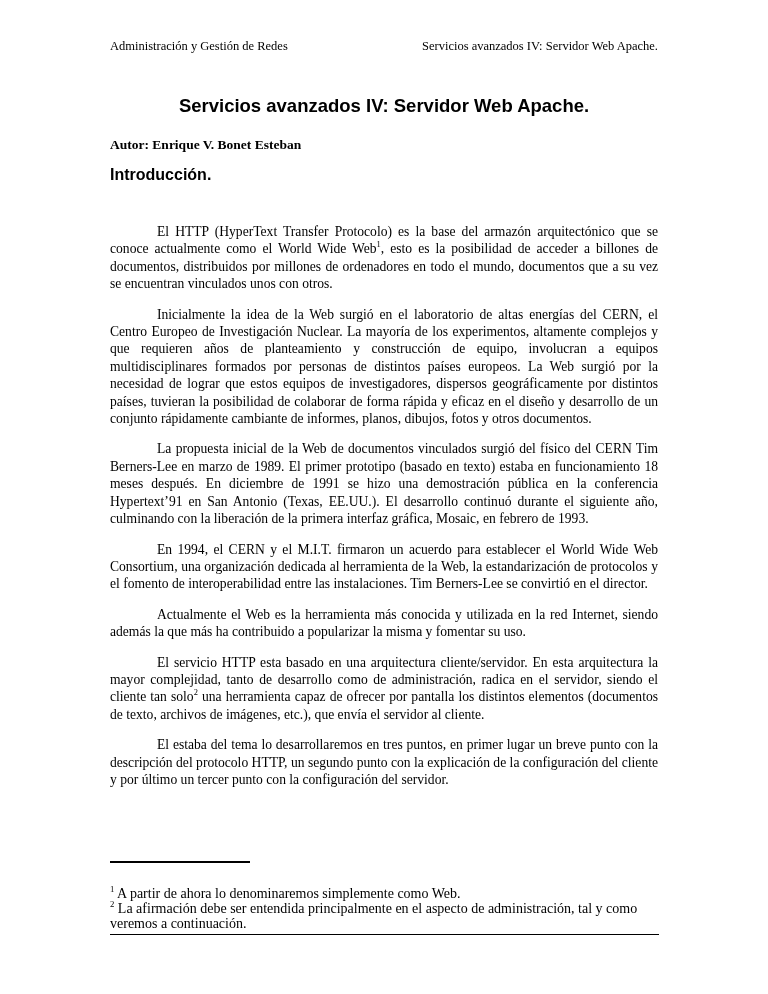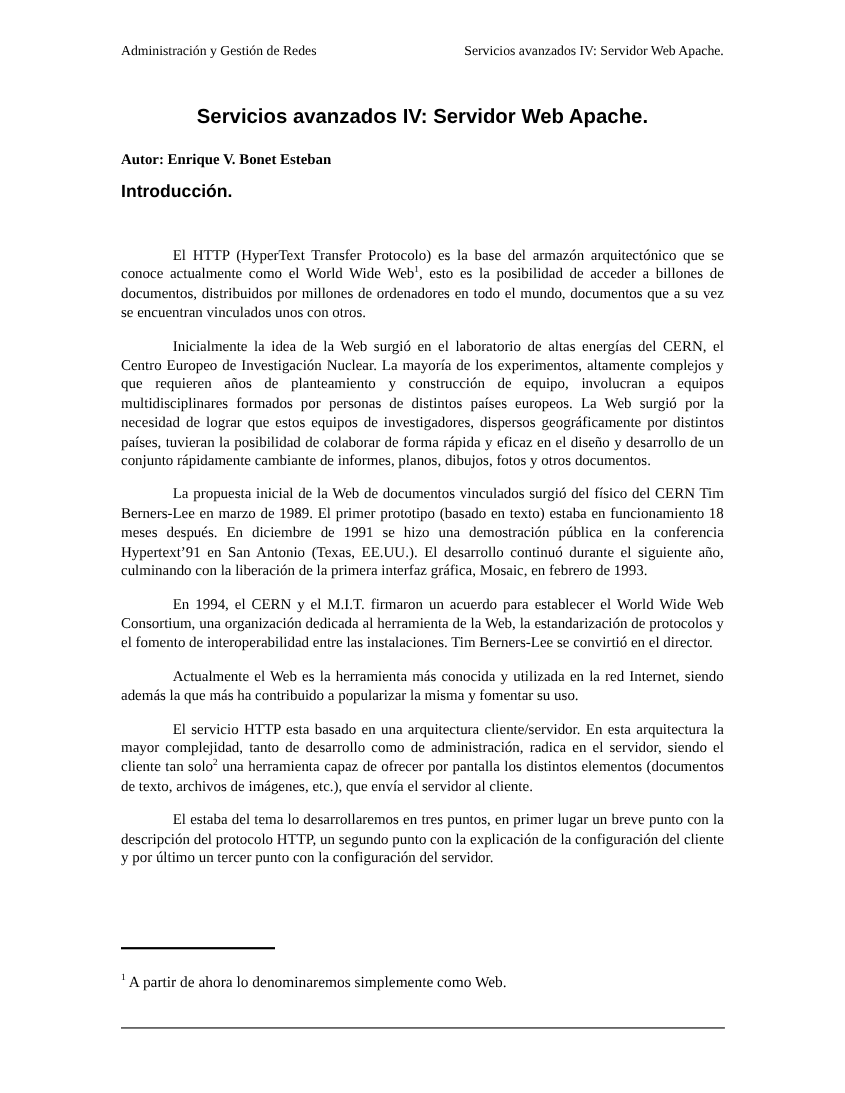--- a/index.html
+++ b/index.html
@@ -118,18 +118,19 @@
       <p class="para">En 1994, el CERN y el M.I.T. firmaron un acuerdo para establecer el World Wide Web Consortium, una organización dedicada al herramienta de la Web, la estandarización de protocolos y el fomento de interoperabilidad entre las instalaciones. Tim Berners-Lee se convirtió en el director.</p>
       <p class="para">Actualmente el Web es la herramienta más conocida y utilizada en la red Internet, siendo además la que más ha contribuido a popularizar la misma y fomentar su uso.</p>
       <p class="para">El servicio HTTP esta basado en una arquitectura cliente/servidor. En esta arquitectura la mayor complejidad, tanto de desarrollo como de administración, radica en el servidor, siendo el cliente tan solo<sup>2</sup> una herramienta capaz de ofrecer por pantalla los distintos elementos (documentos de texto, archivos de imágenes, etc.), que envía el servidor al cliente.</p>
       <p class="para">El estaba del tema lo desarrollaremos en tres puntos, en primer lugar un breve punto con la descripción del protocolo HTTP, un segundo punto con la explicación de la configuración del cliente y por último un tercer punto con la configuración del servidor.</p>
     </div>
 
   <div class="content-block footnote-rule"></div>
 
   <div class="content-block footnotes">
       <div class="footnote"><sup>1</sup> A partir de ahora lo denominaremos simplemente como Web.</div>
+      <div class="footnote"><sup>2</sup> La afirmación debe ser entendida principalmente en el aspecto de administración, tal y como veremos a continuación.</div>
     </div>
 
   <div class="content-block footer-rule"></div>
 
 
 </div>
 
 </body></html>

